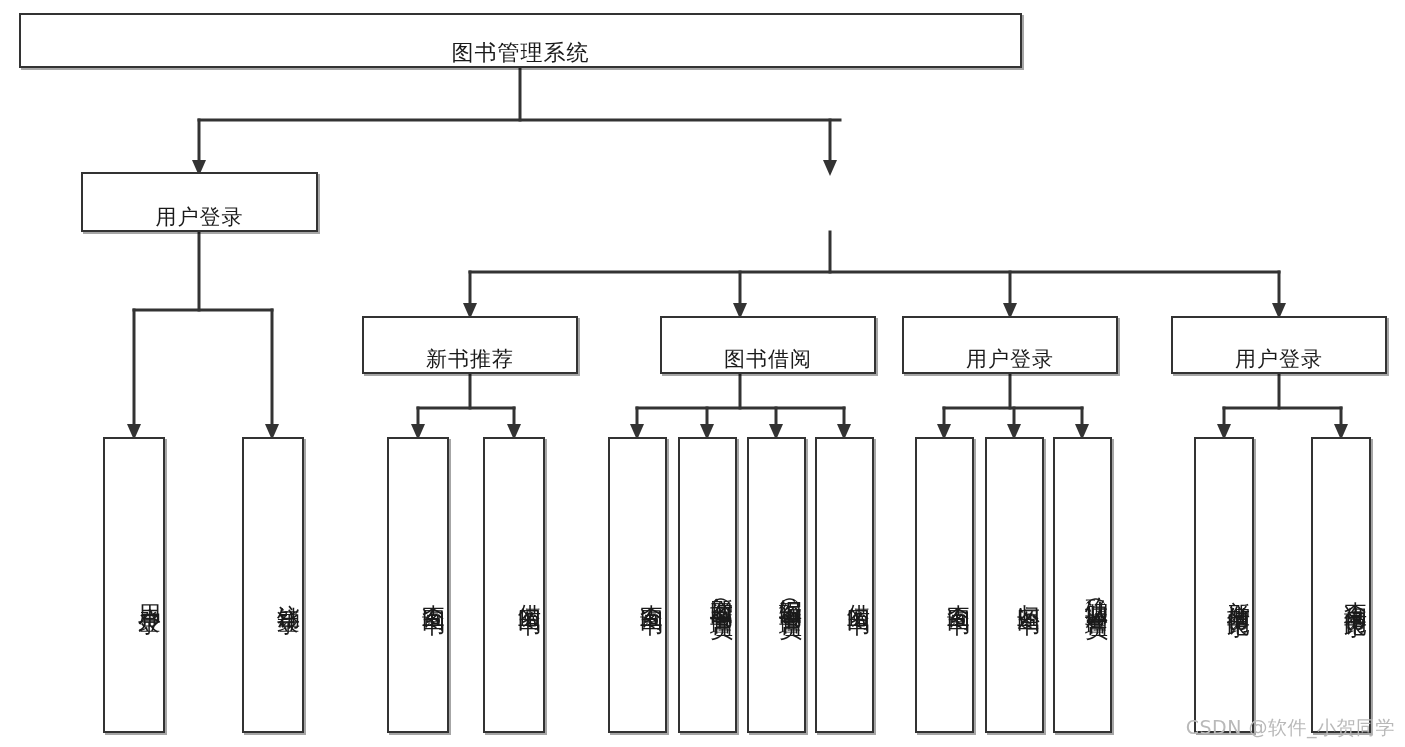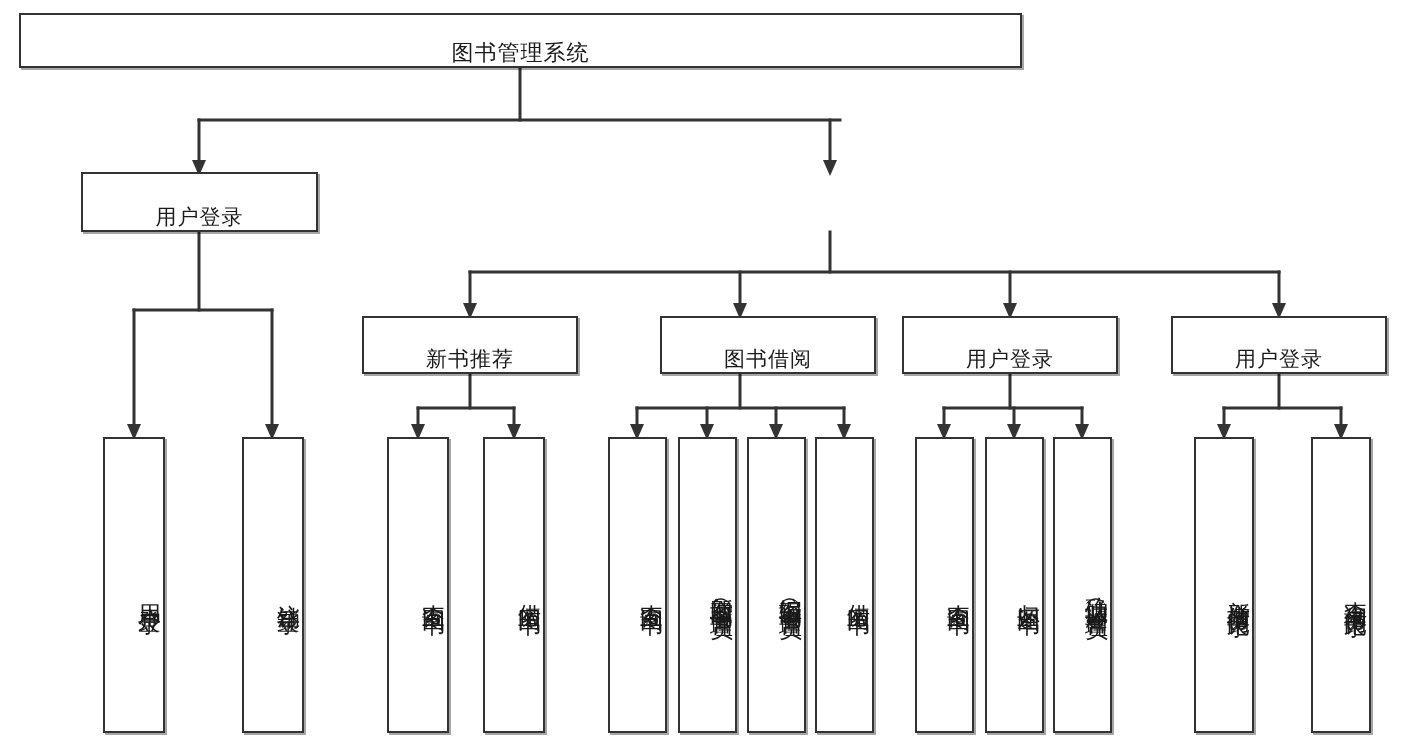--- a/index.html
+++ b/index.html
@@ -204,14 +204,15 @@
   <div class="node v" style="left:1053px; top:437px; width:59px; height:296px;">
     <span>确认归还（管理员）</span>
   </div>
   <div class="node v" style="left:1194px; top:437px; width:60px; height:296px;">
     <span>新增借阅记录</span>
   </div>
   <div class="node v" style="left:1311px; top:437px; width:60px; height:296px;">
     <span>查询借阅记录</span>
   </div>
 
+  <div class="watermark">CSDN @软件_小贺同学</div>
 
 </div>
 
 </body></html>

